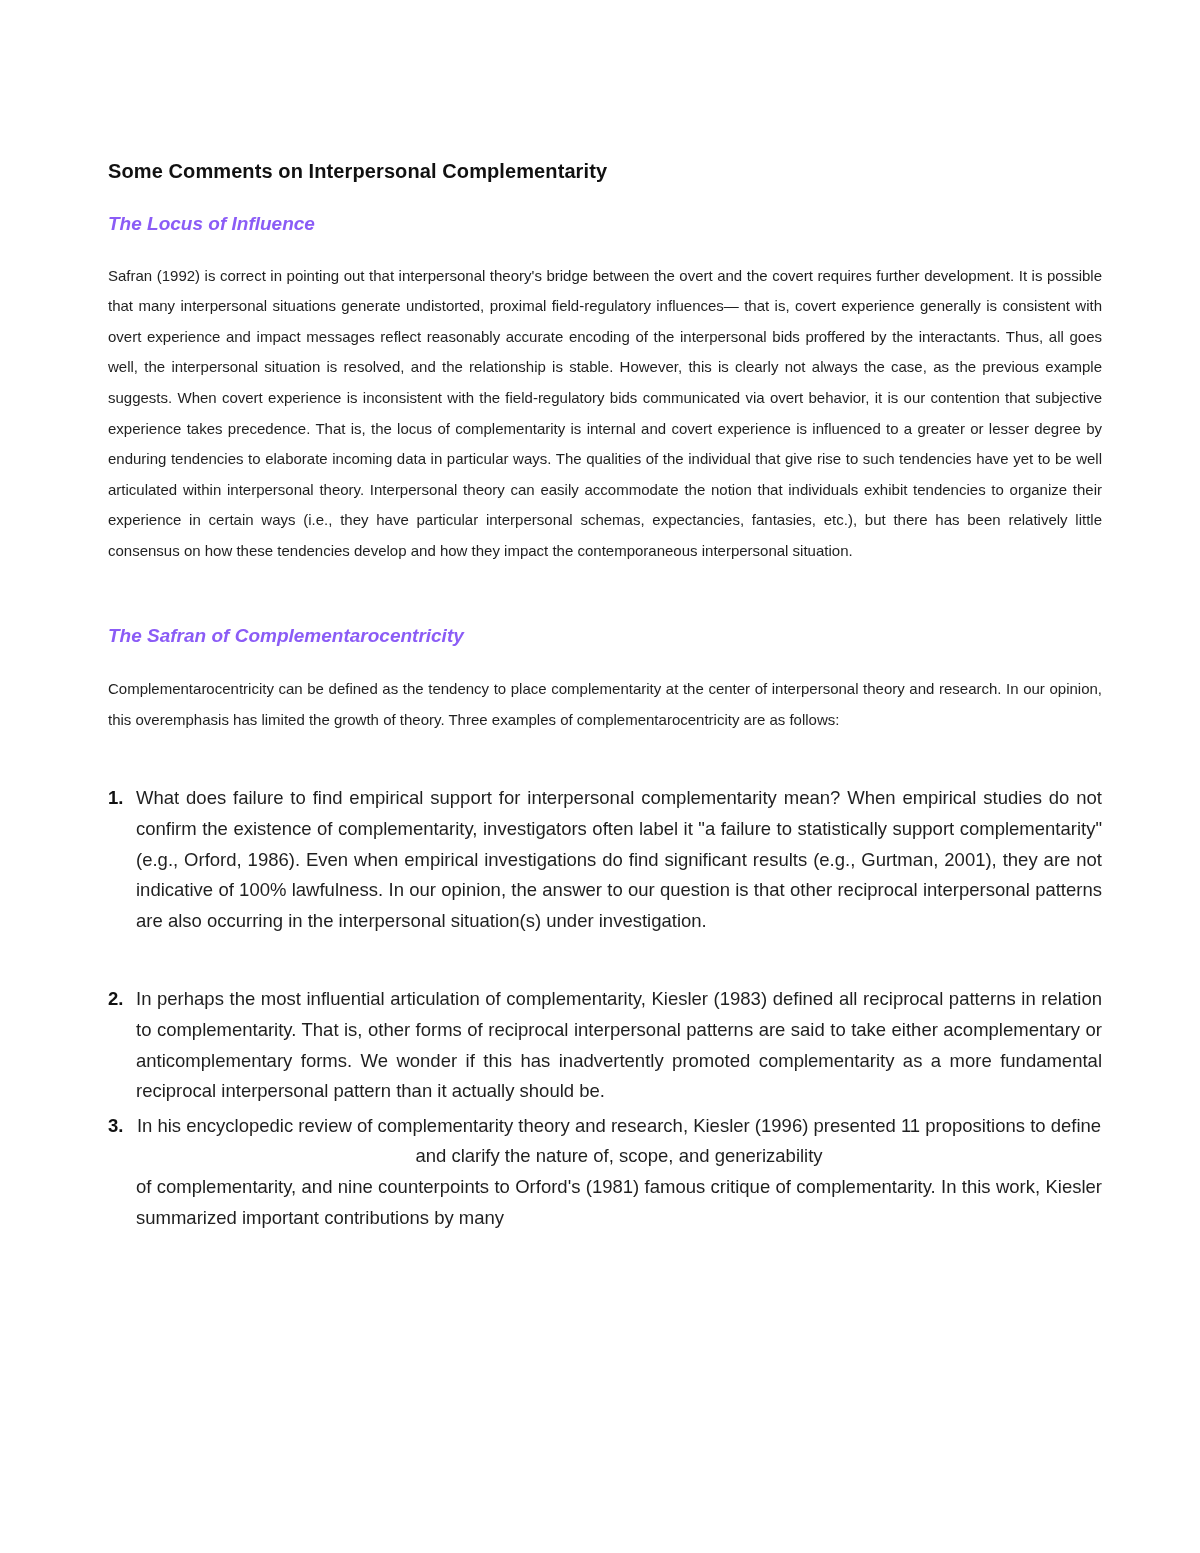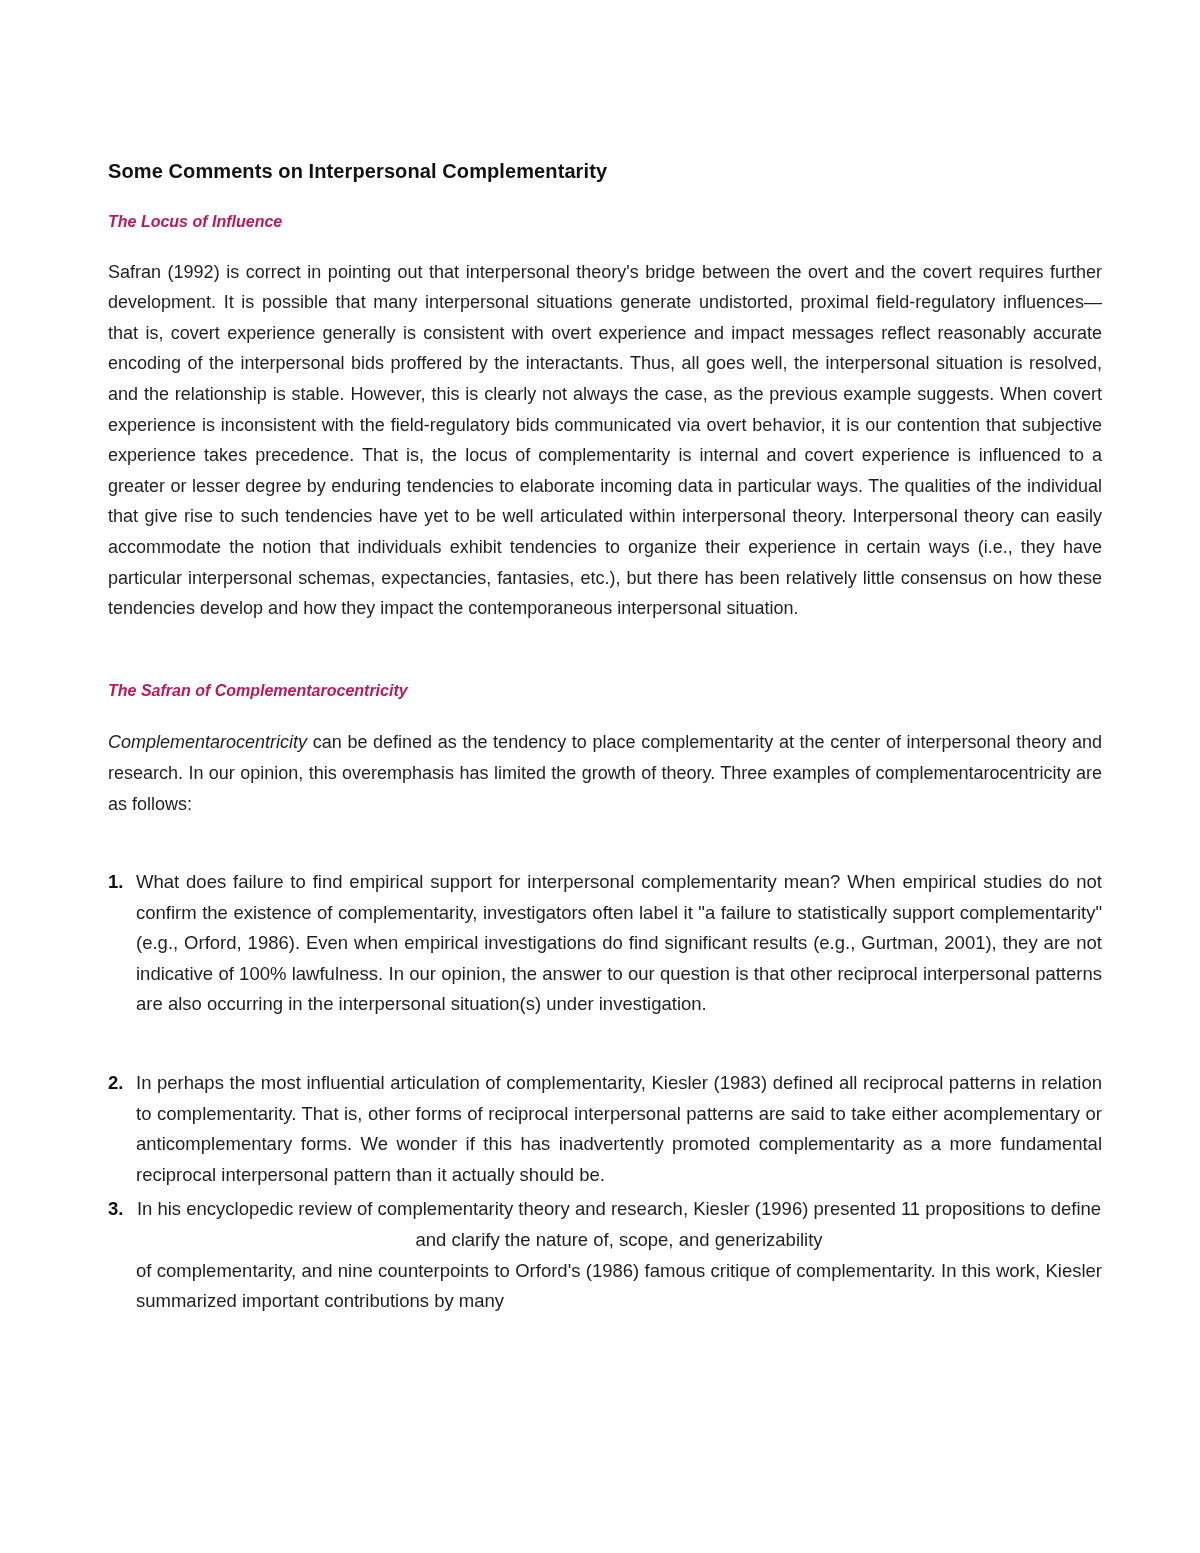--- a/index.html
+++ b/index.html
@@ -30,45 +30,44 @@
   }
   .doc-title {
     font-size: 20px;
     font-weight: bold;
     line-height: 1.35;
     letter-spacing: 0.1px;
     margin: 0 0 26px 0;
     color: #111111;
   }
   .section-heading {
-    font-size: 16px;
+    font-size: 19px;
     font-weight: bold;
     font-style: italic;
     line-height: 1.35;
     margin: 0 0 24px 0;
-    color: #be185d;
+    color: #8b5cf6;
   }
   .section-heading.second {
     margin-top: 56px;
     margin-bottom: 26px;
   }
   p.body-par {
-    font-size: 18px;
+    font-size: 15px;
     line-height: 30.6px;
     text-align: justify;
     text-justify: inter-word;
     margin: 0 0 0 0;
     color: #1f1f1f;
     hyphens: none;
   }
   p.body-par.intro {
     margin-bottom: 0;
   }
   .ital {
-    font-style: italic;
   }
   ol.examples {
     list-style: none;
     margin: 30px 0 0 0;
     padding: 0;
   }
   ol.examples > li {
     position: relative;
     padding-left: 28px;
     margin-bottom: 4px;
@@ -122,19 +121,19 @@
       </li>
 
       <li>
         <span class="marker">2.</span>
         <span class="li-text">In perhaps the most influential articulation of complementarity, Kiesler (1983) defined all reciprocal patterns in relation to complementarity. That is, other forms of reciprocal interpersonal patterns are said to take either acomplementary or anticomplementary forms. We wonder if this has inadvertently promoted complementarity as a more fundamental reciprocal interpersonal pattern than it actually should be.</span>
       </li>
 
       <li>
         <span class="marker">3.</span>
         <span class="li-line-break nojustify">In his encyclopedic review of complementarity theory and research, Kiesler (1996) presented 11 propositions to define and clarify the nature of, scope, and generizability</span>
-        <span class="li-line-break">of complementarity, and nine counterpoints to Orford's (1986) famous critique of complementarity. In this work, Kiesler summarized important contributions by many</span>
+        <span class="li-line-break">of complementarity, and nine counterpoints to Orford's (1981) famous critique of complementarity. In this work, Kiesler summarized important contributions by many</span>
       </li>
 
     </ol>
 
   </div>
 </div>
 
 </body></html>

